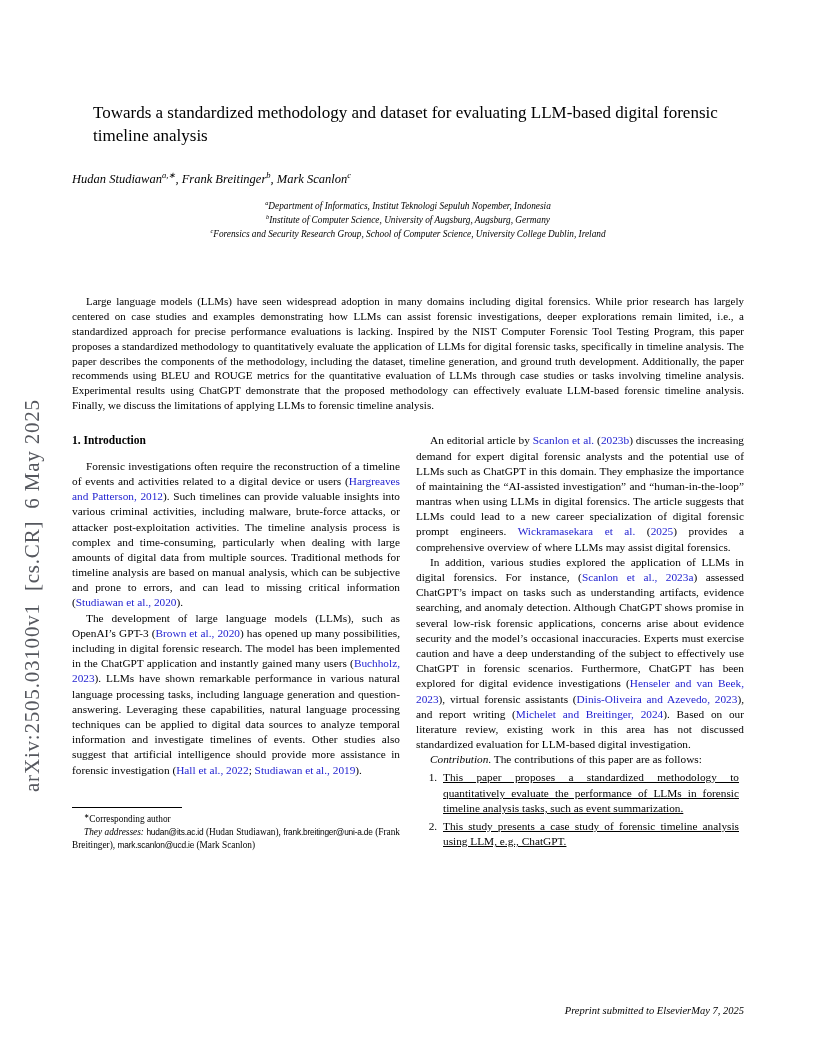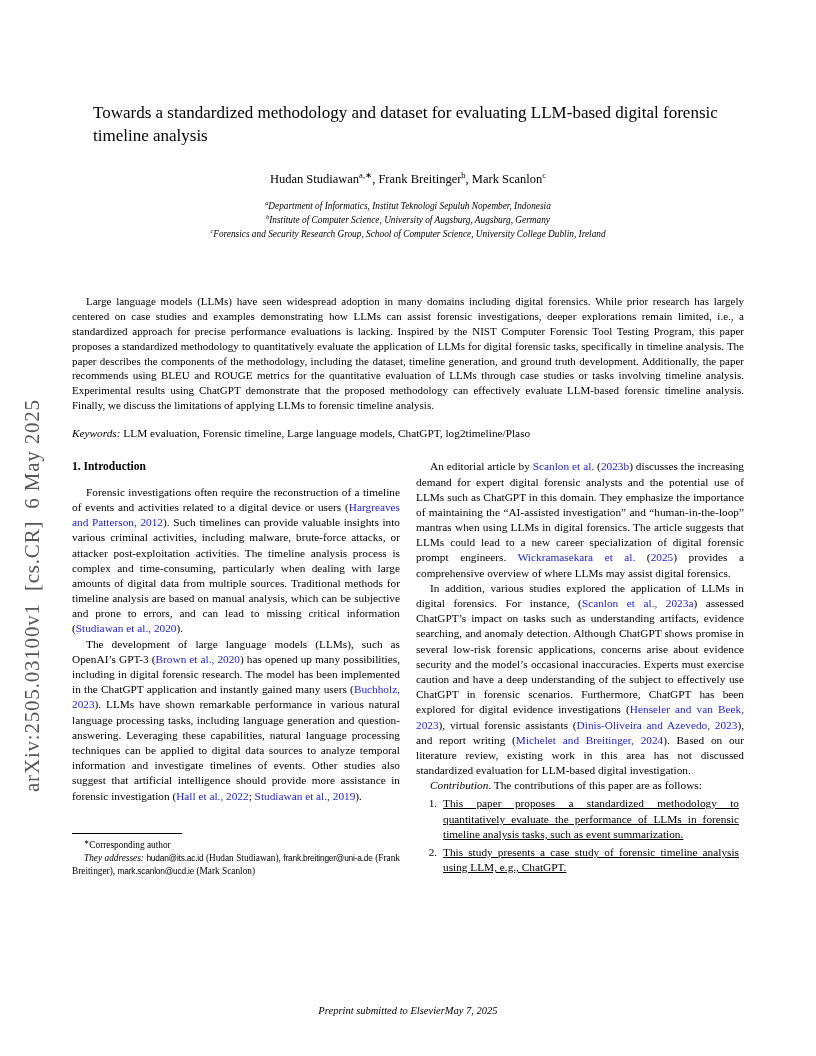--- a/index.html
+++ b/index.html
@@ -31,23 +31,23 @@
   .content{padding:0 72px;}
   .title{
     margin:102px auto 0;
     max-width:630px;
     text-align:left;
     font-size:17px;
     line-height:1.35;
     font-weight:normal;
   }
   .authors{
-    text-align:center;
     margin-top:24px;
     font-size:12.5px;
+    font-style:italic;
   }
   .affiliations{
     text-align:center;
     margin-top:13px;
     font-style:italic;
     font-size:9.3px;
     line-height:1.5;
   }
   sup{font-size:68%;line-height:0;}
   .abstract{margin-top:52px;}
@@ -118,21 +118,21 @@
     width:110px;
     border:0;
     border-top:1px solid #000;
     margin:0 0 5px 0;
   }
   .footnote p{margin:0;text-indent:12px;}
   .footer{
     position:absolute;
     left:72px;right:72px;bottom:40px;
     display:flex;
-    justify-content:center;
+    justify-content:flex-end;
     font-style:italic;
     font-size:10.5px;
   }
 </style>
 </head>
 <body>
 
 <div class="page">
 
   <div class="arxiv-stamp">arXiv:2505.03100v1  [cs.CR]  6 May 2025</div>
@@ -144,21 +144,20 @@
     <div class="authors"><span>Hudan Studiawan</span><sup>a,∗</sup><span>, Frank Breitinger</span><sup>b</sup><span>, Mark Scanlon</span><sup>c</sup></div>
 
     <div class="affiliations">
       <div><sup>a</sup><span>Department of Informatics, Institut Teknologi Sepuluh Nopember, Indonesia</span></div>
       <div><sup>b</sup><span>Institute of Computer Science, University of Augsburg, Augsburg, Germany</span></div>
       <div><sup>c</sup><span>Forensics and Security Research Group, School of Computer Science, University College Dublin, Ireland</span></div>
     </div>
 
     <section class="abstract">
       <p class="abstract-text">Large language models (LLMs) have seen widespread adoption in many domains including digital forensics. While prior research has largely centered on case studies and examples demonstrating how LLMs can assist forensic investigations, deeper explorations remain limited, i.e., a standardized approach for precise performance evaluations is lacking. Inspired by the NIST Computer Forensic Tool Testing Program, this paper proposes a standardized methodology to quantitatively evaluate the application of LLMs for digital forensic tasks, specifically in timeline analysis. The paper describes the components of the methodology, including the dataset, timeline generation, and ground truth development. Additionally, the paper recommends using BLEU and ROUGE metrics for the quantitative evaluation of LLMs through case studies or tasks involving timeline analysis. Experimental results using ChatGPT demonstrate that the proposed methodology can effectively evaluate LLM-based forensic timeline analysis. Finally, we discuss the limitations of applying LLMs to forensic timeline analysis.</p>
-      <p class="keywords"><span class="it">Keywords:</span><span>  LLM evaluation, Forensic timeline, Large language models, ChatGPT, log2timeline/Plaso</span></p>
     </section>
 
     <div class="columns">
 
       <div class="col col-left">
         <h3 class="section-heading">1. Introduction</h3>
         <p><span>Forensic investigations often require the reconstruction of a timeline of events and activities related to a digital device or users (</span><span class="cite">Hargreaves and Patterson, 2012</span><span>). Such timelines can provide valuable insights into various criminal activities, including malware, brute-force attacks, or attacker post-exploitation activities. The timeline analysis process is complex and time-consuming, particularly when dealing with large amounts of digital data from multiple sources. Traditional methods for timeline analysis are based on manual analysis, which can be subjective and prone to errors, and can lead to missing critical information (</span><span class="cite">Studiawan et al., 2020</span><span>).</span></p>
         <p><span>The development of large language models (LLMs), such as OpenAI’s GPT-3 (</span><span class="cite">Brown et al., 2020</span><span>) has opened up many possibilities, including in digital forensic research. The model has been implemented in the ChatGPT application and instantly gained many users (</span><span class="cite">Buchholz, 2023</span><span>). LLMs have shown remarkable performance in various natural language processing tasks, including language generation and question-answering. Leveraging these capabilities, natural language processing techniques can be applied to digital data sources to analyze temporal information and investigate timelines of events. Other studies also suggest that artificial intelligence should provide more assistance in forensic investigation (</span><span class="cite">Hall et al., 2022</span><span>; </span><span class="cite">Studiawan et al., 2019</span><span>).</span></p>
 
         <div class="footnote">

